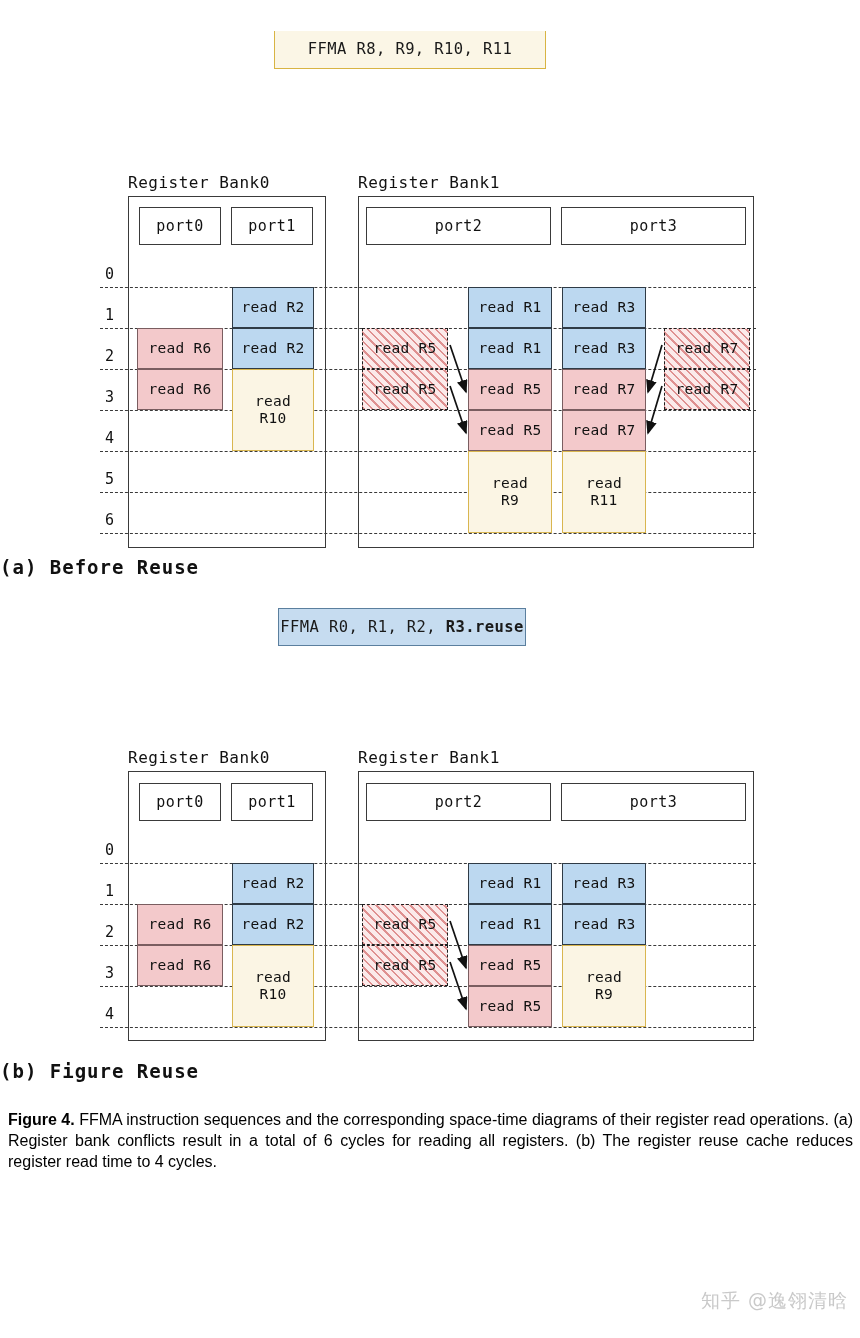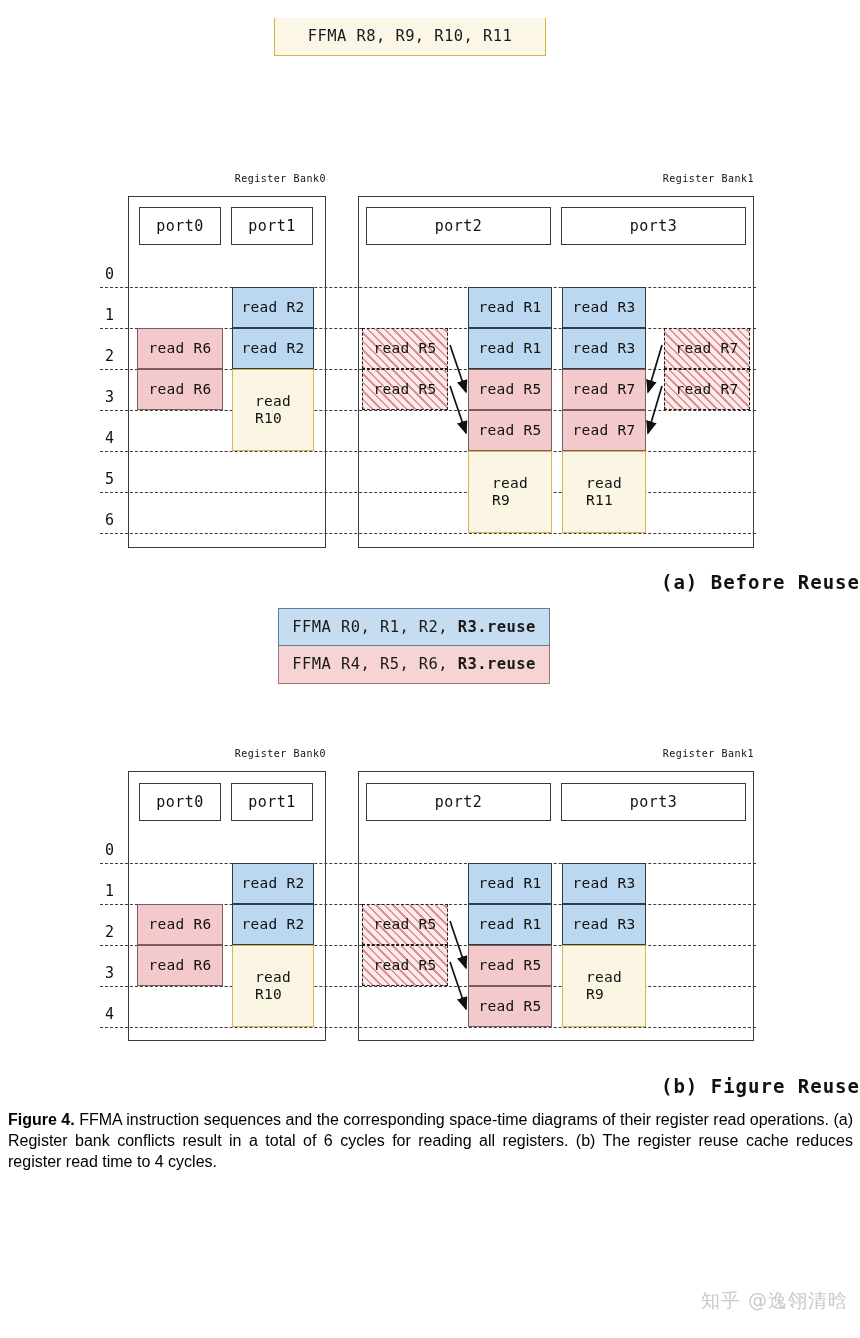--- a/index.html
+++ b/index.html
@@ -6,61 +6,61 @@
   body{width:860px;height:1338px;position:relative;
        font-family:"DejaVu Sans Mono","Liberation Mono",monospace;
        -webkit-font-smoothing:antialiased;}
 
   
   .instr-stack{position:absolute;}
   .instr{box-sizing:border-box;width:100%;height:38px;line-height:36px;
          text-align:center;font-size:15.5px;color:#1a1a1a;letter-spacing:0.4px;}
   .instr.blue  {background:#c6dcf0;border:1px solid #5b7f9e;}
   .instr.red   {background:#f6d3d4;border:1px solid #a07377;border-top:none;}
-  .instr.yellow{background:#fbf6e6;border:1px solid #d8b443;border-top:none;}
+  .instr.yellow{background:#fbf6e6;border:1px solid #d8b443;border-top:none;margin-top:13px;}
   .instr b{font-weight:bold;}
 
   
-  .bank-title{position:absolute;font-size:10px;color:#111;text-align:right;
+  .bank-title{position:absolute;font-size:16px;color:#111;text-align:left;
               letter-spacing:0.5px;}
   .bank{position:absolute;box-sizing:border-box;border:1.6px solid #3a3a3a;
         background:transparent;}
 
   .port{position:absolute;box-sizing:border-box;border:1.6px solid #3a3a3a;
         background:#fff;text-align:center;font-size:15px;color:#111;
         letter-spacing:0.5px;display:flex;align-items:center;justify-content:center;}
 
   
   .cyc{position:absolute;font-size:15px;color:#111;text-align:left;}
   .rule{position:absolute;height:0;border-top:1.6px dashed #3a3a3a;}
 
   
   .cell{position:absolute;box-sizing:border-box;display:flex;
-        align-items:center;justify-content:center;text-align:left;
+        align-items:center;justify-content:center;text-align:center;
         font-size:14.5px;color:#111;letter-spacing:0.3px;line-height:1.15;
         white-space:pre-line;}
   .cell.blue  {background:#bcd8f0;border:1.4px solid #2f3b46;}
   .cell.red   {background:#f3c9cb;border:1.4px solid #7a5d60;}
   .cell.yellow{background:#fbf5e4;border:1.4px solid #d9b650;}
 
   
   .cell.hatch{
     border:1.8px dashed #1e1e1e;
     background-color:#fbeaea;
     background-image:repeating-linear-gradient(45deg,
         rgba(200,70,70,.55) 0px, rgba(200,70,70,.55) 1.6px,
         rgba(255,255,255,0) 1.6px, rgba(255,255,255,0) 6px);
   }
 
   
   .arrows{position:absolute;overflow:visible;pointer-events:none;}
 
   
-  .subcap{position:absolute;width:100%;text-align:right;font-size:19px;
-          font-weight:bold;color:#111;letter-spacing:1px;margin-top:15px;}
+  .subcap{position:absolute;width:100%;text-align:left;font-size:19px;
+          font-weight:bold;color:#111;letter-spacing:1px;}
 
   
   .caption{position:absolute;left:8px;top:1110px;width:845px;
            font-family:Liberation Sans, sans-serif;
            font-size:16px;line-height:1.30;color:#000;text-align:justify;}
   .caption b{font-weight:bold;}
 
   .watermark{position:absolute;right:12px;top:1288px;font-size:19px;
              color:#c9c9c9;font-family:"DejaVu Sans","Liberation Sans",sans-serif;
              letter-spacing:1px;}
@@ -140,26 +140,23 @@
     </marker>
   </defs>
   <line x1="450" y1="345" x2="466" y2="392" stroke="#111" stroke-width="1.7" marker-end="url(#ah)"></line>
   <line x1="450" y1="386" x2="466" y2="433" stroke="#111" stroke-width="1.7" marker-end="url(#ah)"></line>
   <line x1="662" y1="345" x2="648" y2="392" stroke="#111" stroke-width="1.7" marker-end="url(#ah)"></line>
   <line x1="662" y1="386" x2="648" y2="433" stroke="#111" stroke-width="1.7" marker-end="url(#ah)"></line>
 </svg>
 
 <div class="subcap" style="left:0;top:556px;">(a) Before Reuse</div>
 
-<div class="instr-stack" style="left:278px;top:608px;width:272px;">
+<div class="instr-stack" style="left:278px;top:608px;width:248px;">
   <div class="instr blue">
     <span>FFMA R0, R1, R2, </span><b>R3.reuse</b>
-  </div>
-  <div class="instr red">
-    <span>FFMA R4, R5, R6, </span><b>R3.reuse</b>
   </div>
 </div>
 
 <div class="bank-title" style="left:128px;top:748px;width:198px;">Register Bank0</div>
 <div class="bank-title" style="left:358px;top:748px;width:396px;">Register Bank1</div>
 
 <div class="bank" style="left:128px;top:771px;width:198px;height:270px;"></div>
 <div class="bank" style="left:358px;top:771px;width:396px;height:270px;"></div>
 
 <div class="port" style="left:139px;top:783px;width:82px;height:38px;">port0</div>

